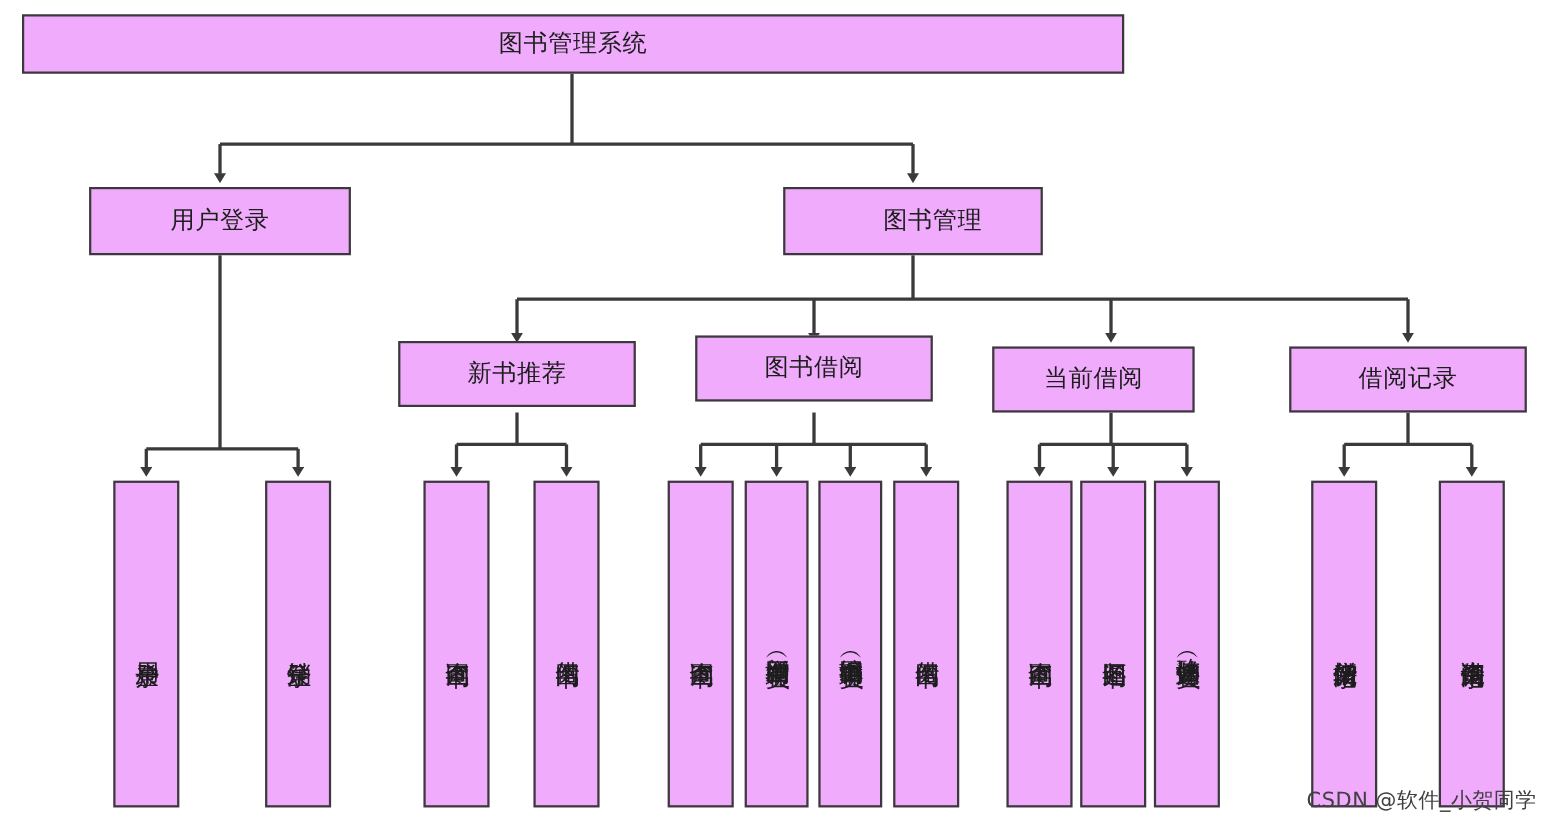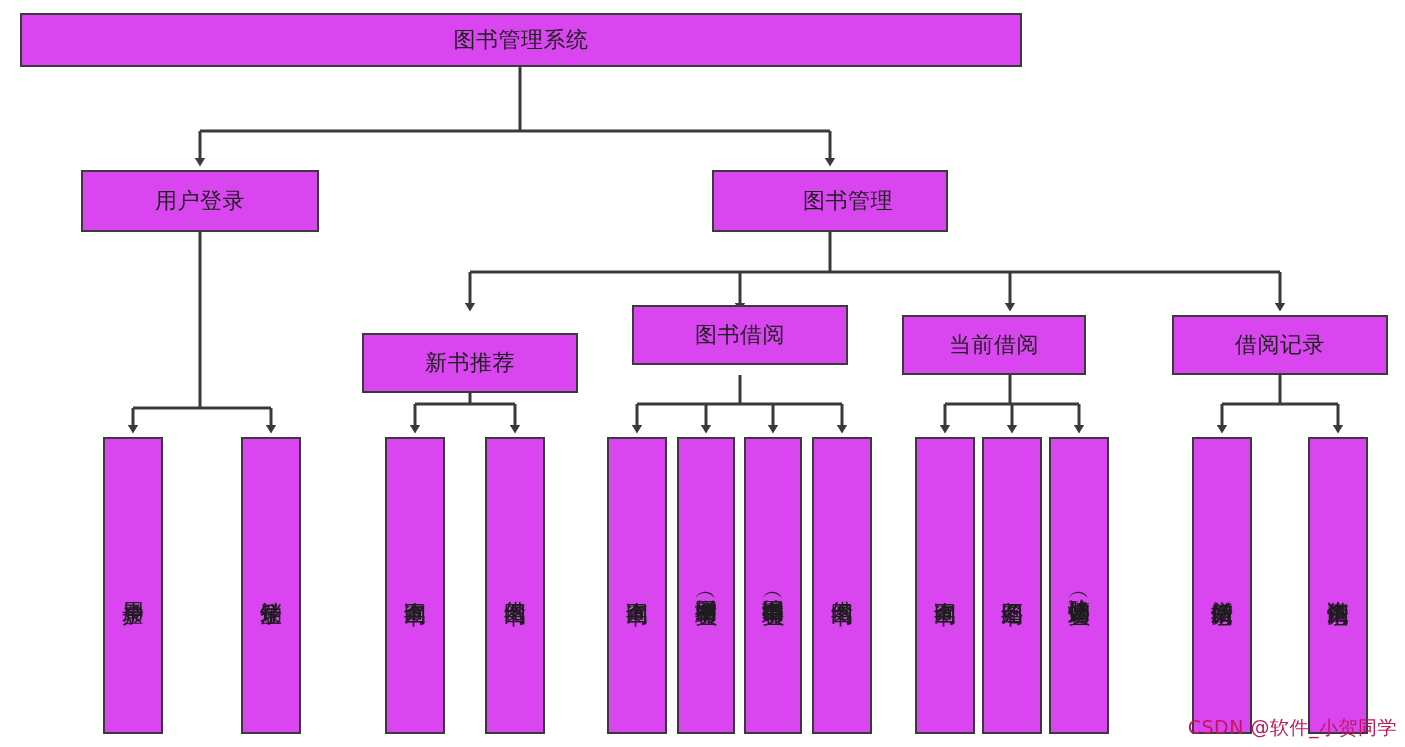--- a/index.html
+++ b/index.html
@@ -21,21 +21,21 @@
     position: absolute;
     left: 0;
     top: 0;
     width: 1405px;
     height: 747px;
   }
   .node {
     position: absolute;
     box-sizing: border-box;
     border: 2px solid #3a3a3a;
-    background: #d946ef;
+    background: #f0abfc;
     color: #1d1d1d;
     display: flex;
     align-items: center;
     justify-content: center;
     text-align: center;
   }
   .node-h {
     font-size: 22px;
     line-height: 1.1;
     letter-spacing: 0.5px;
@@ -56,21 +56,21 @@
   .node-v .vtext {
     writing-mode: vertical-rl;
     text-orientation: upright;
     white-space: nowrap;
   }
   .watermark {
     position: absolute;
     right: 8px;
     bottom: 6px;
     font-size: 19px;
-    color: #be185d;
+    color: #404040;
     letter-spacing: 0.5px;
     white-space: nowrap;
     pointer-events: none;
   }
 </style>
 </head>
 <body>
 
 <div id="canvas">
 
@@ -122,21 +122,21 @@
       <path d="M1222,404 L1222,425" marker-end="url(#arrow)"></path>
       <path d="M1338,404 L1338,425" marker-end="url(#arrow)"></path>
     </g>
   </svg>
 
   <div class="node node-h node-root" style="left:20px; top:13px; width:1002px; height:54px;">图书管理系统</div>
 
   <div class="node node-h" style="left:81px; top:170px; width:238px; height:62px;">用户登录</div>
   <div class="node node-h" style="left:712px; top:170px; width:236px; height:62px;padding-left:36px;">图书管理</div>
 
-  <div class="node node-h" style="left:362px; top:333px; width:216px; height:60px;">新书推荐</div>
+  <div class="node node-h" style="left:362px; top:310px; width:216px; height:60px;">新书推荐</div>
   <div class="node node-h" style="left:632px; top:305px; width:216px; height:60px;">图书借阅</div>
   <div class="node node-h" style="left:902px; top:315px; width:184px; height:60px;">当前借阅</div>
   <div class="node node-h" style="left:1172px; top:315px; width:216px; height:60px;">借阅记录</div>
 
   <div class="node node-v" style="left:103px; top:437px; width:60px; height:297px;">
     <span class="vtext">用户登录</span>
   </div>
   <div class="node node-v" style="left:241px; top:437px; width:60px; height:297px;">
     <span class="vtext">注销登录</span>
   </div>

